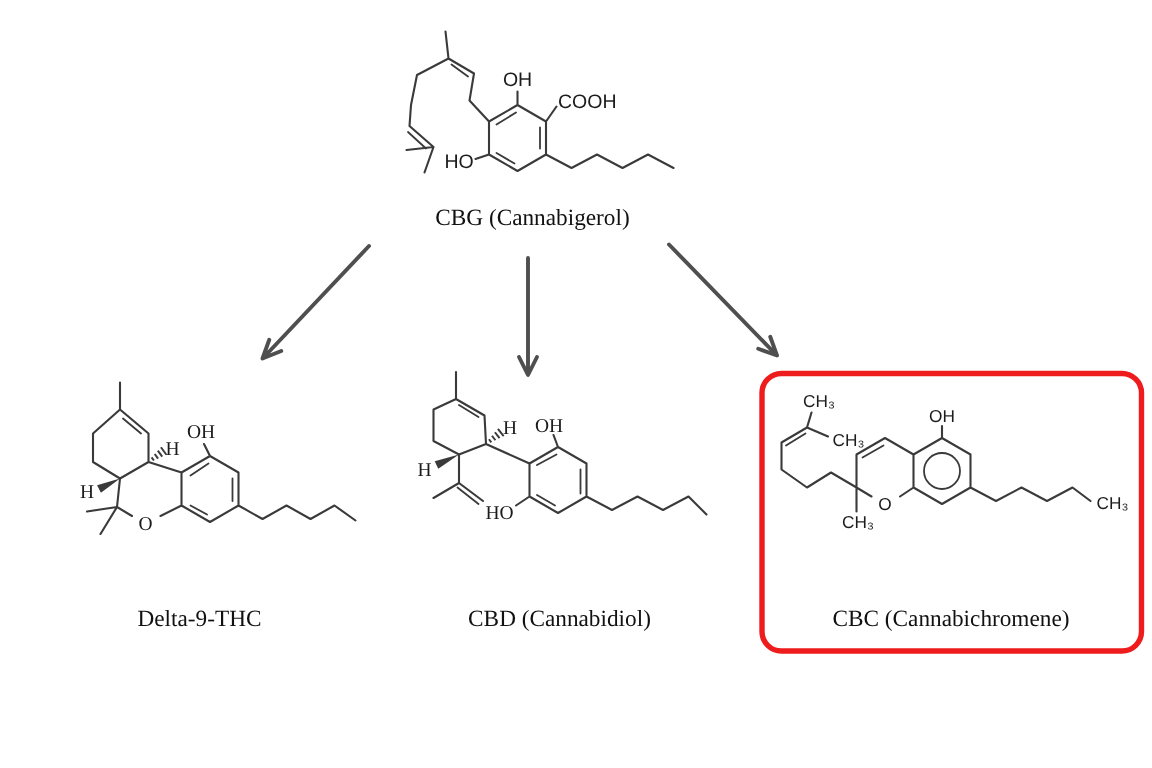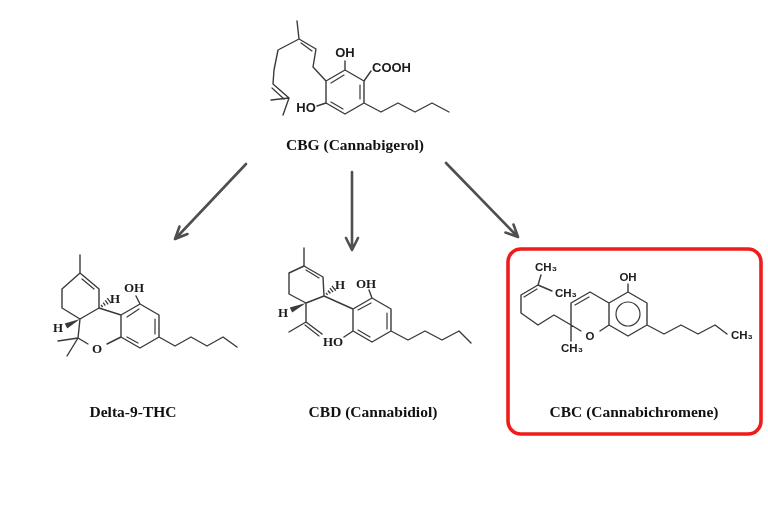--- a/index.html
+++ b/index.html
@@ -1,17 +1,17 @@
 <!DOCTYPE html>
 <html><head>
 <meta charset="utf-8">
 <style>
   html,body{margin:0;padding:0;background:#ffffff;}
   #canvas{position:relative;width:768px;height:512px;background:#ffffff;overflow:hidden;
-          font-family:"Liberation Serif","DejaVu Serif",serif;font-weight:bold;}
+          font-family:"Liberation Serif","DejaVu Serif",serif;}
   svg{display:block;}
   .bond{stroke:#3a3a3a;stroke-width:1.4;fill:none;stroke-linecap:round;stroke-linejoin:round;}
   .inner{stroke:#3a3a3a;stroke-width:1.2;fill:none;stroke-linecap:round;}
   .arc{stroke:#3a3a3a;stroke-width:1.2;fill:none;}
   .wedge{fill:#3a3a3a;stroke:none;}
   .hash line{stroke:#3a3a3a;stroke-width:1.3;}
   .atom{fill:#1c1c1c;font-family:"Liberation Sans","DejaVu Sans",sans-serif;font-size:13px;text-anchor:middle;}
   .atom-serif{font-family:"Liberation Serif","DejaVu Serif",serif;}
   .atom-sm{font-size:11.5px;}
   .anchor-start{text-anchor:start;}

